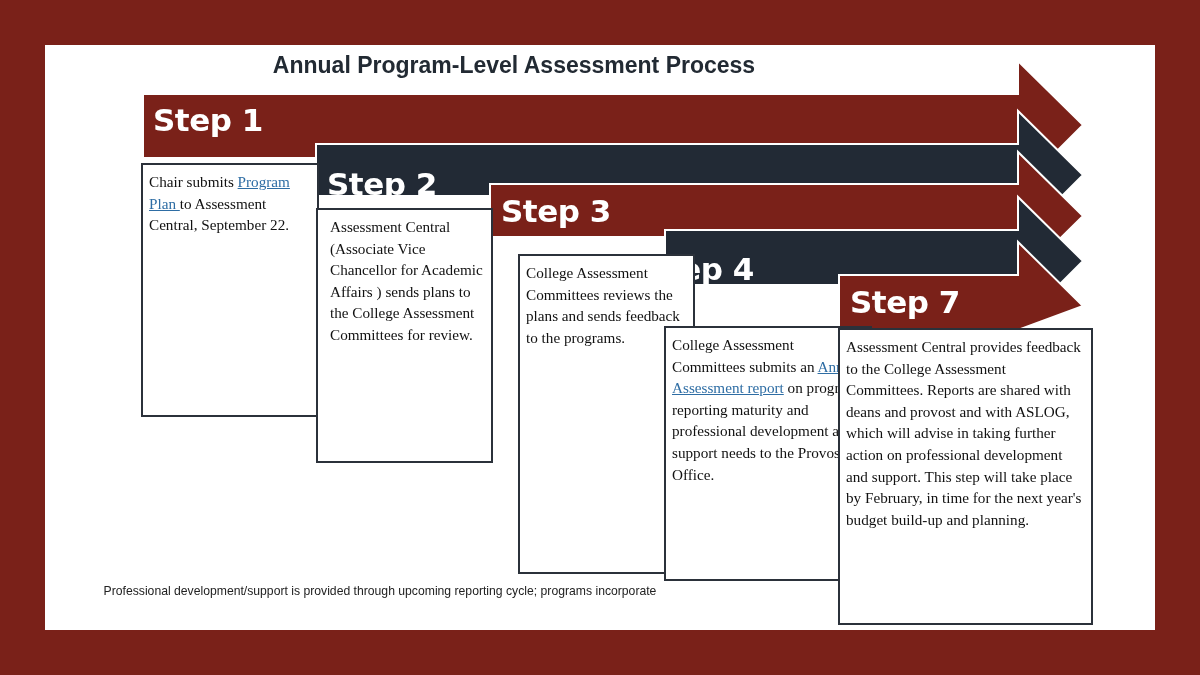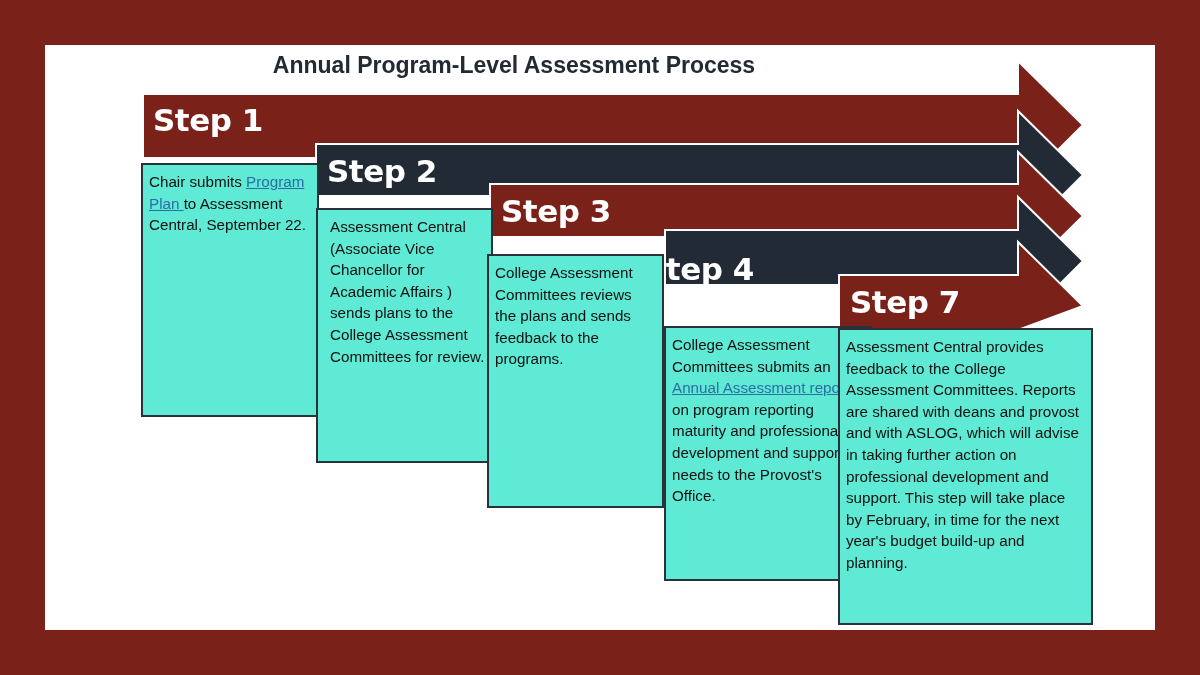--- a/index.html
+++ b/index.html
@@ -1,21 +1,21 @@
 <!DOCTYPE html>
 <html><head>
 <meta charset="utf-8">
 <style>
   html, body { margin:0; padding:0; }
   body { width:1200px; height:675px; background:#7a2119; position:relative; overflow:hidden; font-family:"DejaVu Sans", sans-serif; }
   .panel { position:absolute; left:45px; top:45px; width:1110px; height:585px; background:#ffffff; }
   .title { position:absolute; left:0; top:52px; width:1028px; text-align:center; font-family:"Liberation Sans", sans-serif; font-weight:bold; font-size:23px; color:#222a33; }
   svg.arrows { position:absolute; left:0; top:0; }
   .step-label { position:absolute; color:#ffffff; font-family:"DejaVu Sans", sans-serif; font-weight:bold; font-size:31px; letter-spacing:-0.5px; }
-  .box { position:absolute; background:#5eead4; border:2px solid #2b313a; box-sizing:border-box; padding:6px 6px; font-family:Liberation Sans, sans-serif; font-size:15.2px; line-height:21.6px; color:#111; }
+  .box { position:absolute; background:#ffffff; border:2px solid #2b313a; box-sizing:border-box; padding:6px 6px; font-family:Liberation Serif, serif; font-size:15.2px; line-height:21.6px; color:#111; }
   .link { color:#2e6da4; text-decoration:underline; }
   .footnote { position:absolute; left:60px; top:584px; width:640px; text-align:center; font-family:"Liberation Sans", sans-serif; font-size:12.2px; line-height:14px; color:#222; }
 </style>
 </head>
 <body>
 
 <div class="panel"></div>
 
 <div class="title">Annual Program-Level Assessment Process</div>
 
@@ -26,39 +26,40 @@
   <polygon points="316,144 1018,144 1018,111 1083,175 1018,240 1018,196 316,196" fill="#222a35" stroke="#ffffff" stroke-width="2"></polygon>
 
   <polygon points="490,184 1018,184 1018,152 1083,216 1018,280 1018,237 490,237" fill="#7a2119" stroke="#ffffff" stroke-width="2"></polygon>
 
   <polygon points="665,230 1018,230 1018,197 1083,261 1018,326 1018,285 665,285" fill="#222a35" stroke="#ffffff" stroke-width="2"></polygon>
 
   <polygon points="839,275 1018,275 1018,242 1083,306 1018,330 839,330" fill="#7a2119" stroke="#ffffff" stroke-width="2"></polygon>
 </svg>
 
 <div class="step-label" style="left:153px; top:102px;">Step 1</div>
-<div class="step-label" style="left:327px; top:153px;">Step 2</div>
+<div class="step-label" style="left:327px; top:166px;text-decoration:underline;">Step 2</div>
 <div class="step-label" style="left:501px; top:193px;">Step 3</div>
 <div class="step-label" style="left:644px; top:239px;margin-top:12px;">Step 4</div>
 <div class="step-label" style="left:850px; top:284px;">Step 7</div>
 
 <div class="box" style="left:141px; top:163px; width:178px; height:254px;">
   <span>Chair submits </span><a class="link">Program Plan </a><span>to Assessment Central, September 22.</span>
 </div>
 
 <div class="box" style="left:316px; top:208px; width:177px; height:255px;padding-left:12px;">
   <span>Assessment Central (Associate Vice Chancellor for Academic Affairs ) sends plans to the College Assessment Committees for review.</span>
 </div>
 
-<div class="box" style="left:487px; top:254px; width:177px; height:254px;">
+<div class="box" style="left:518px; top:254px; width:177px; height:320px;">
   <span>College Assessment Committees reviews the plans and sends feedback to the programs.</span>
 </div>
 
 <div class="box" style="left:664px; top:298px; width:208px; height:255px;margin-top:28px;">
   <span>College Assessment Committees submits an </span><a class="link">Annual Assessment report</a><span> on program reporting maturity and professional development and support needs to the Provost's Office.</span>
 </div>
 
 <div class="box" style="left:838px; top:328px; width:255px; height:297px;">
   <span>Assessment Central provides feedback to the College Assessment Committees. Reports are shared with deans and provost and with ASLOG, which will advise in taking further action on professional development and support. This step will take place by February, in time for the next year's budget build-up and planning.</span>
 </div>
 
 <div class="footnote">
+  <div>Professional development/support is provided through upcoming reporting cycle; programs incorporate</div>
 </div>
 
 </body></html>

